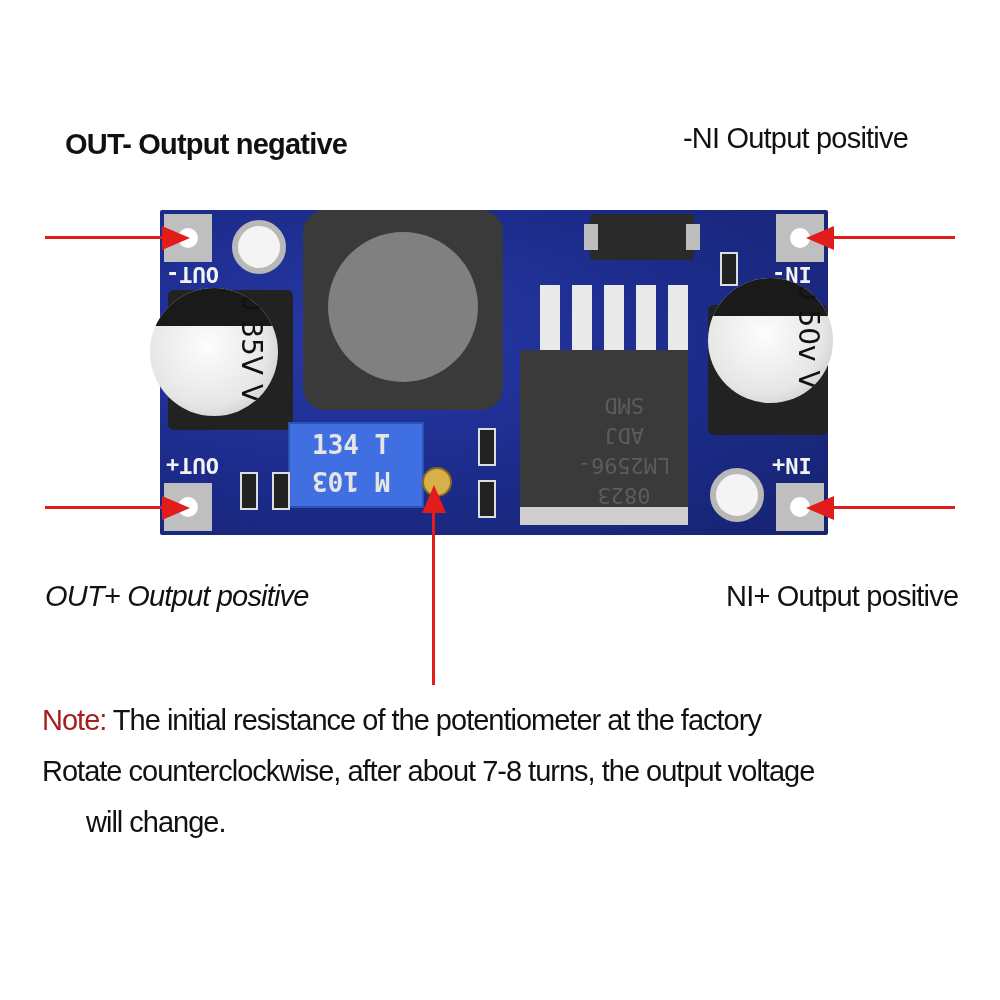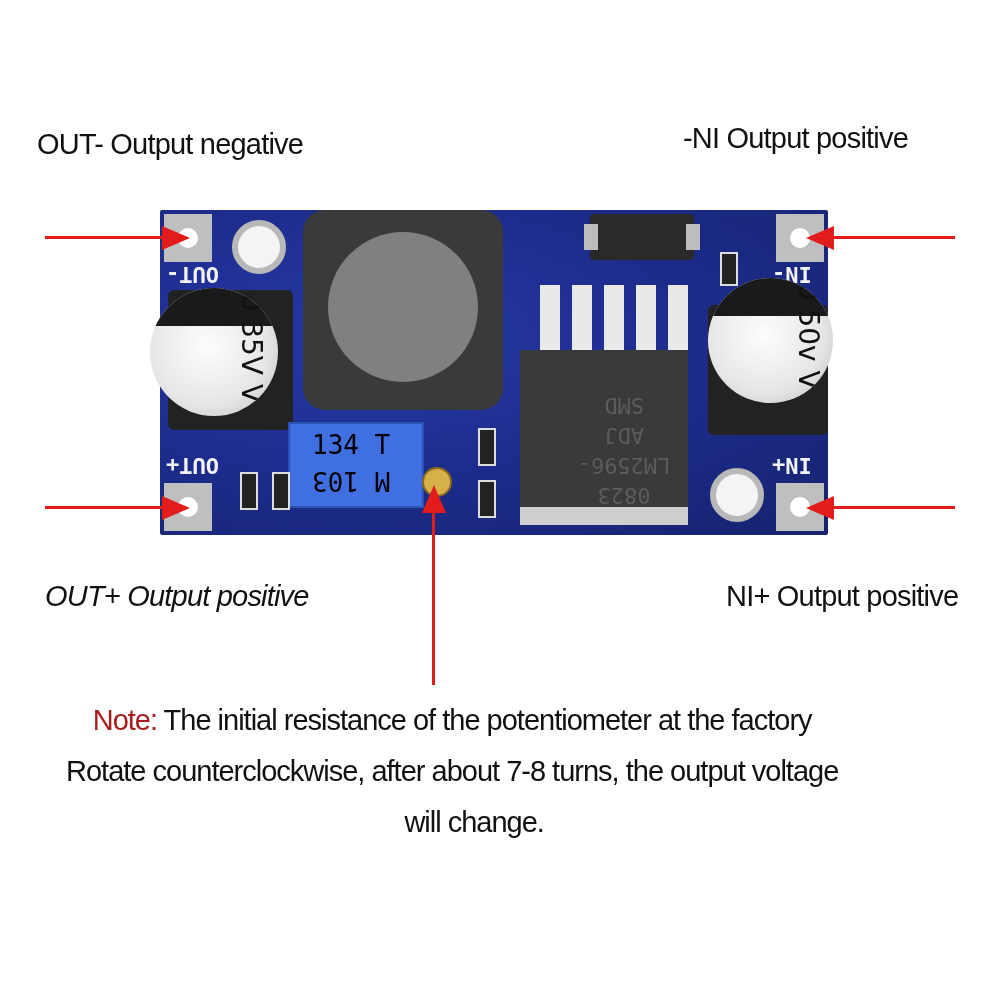--- a/index.html
+++ b/index.html
@@ -13,37 +13,37 @@
   .pad::after{content:"";position:absolute;left:14px;top:14px;width:20px;height:20px;border-radius:50%;background:#fff;}
   .hole{position:absolute;border-radius:50%;background:#f4f4f4;border:6px solid #b8b8b8;}
   .silk{position:absolute;color:#f2f2f2;font-family:"DejaVu Sans Mono",monospace;font-weight:bold;font-size:22px;transform:rotate(180deg);}
   .inductor{position:absolute;left:143px;top:0;width:200px;height:200px;background:#3a3a3a;border-radius:22px;}
   .inductor .core{position:absolute;left:25px;top:22px;width:150px;height:150px;border-radius:50%;background:#808080;}
   .cap{position:absolute;border-radius:50%;background:radial-gradient(circle at 45% 45%,#fdfdfd 0%,#e6e6e6 60%,#b8b8b8 100%);overflow:hidden;}
   .cap .stripe{position:absolute;left:0;top:0;width:100%;height:30%;background:#1a1a1a;}
   .cap .txt{position:absolute;color:#111;font-family:"DejaVu Sans",sans-serif;font-size:28px;line-height:26px;transform:rotate(90deg);white-space:pre;text-align:center;}
   .capbase{position:absolute;background:#222;border-radius:6px;}
   .pot{position:absolute;left:128px;top:212px;width:132px;height:82px;background:#3f6fe0;border:2px solid #2b52b5;}
-  .pot .t{position:absolute;font-family:"DejaVu Sans Mono",monospace;font-size:26px;color:#000000;}
+  .pot .t{position:absolute;font-family:"DejaVu Sans Mono",monospace;font-size:26px;color:#e5e5e5;font-weight:bold;}
   .screw{position:absolute;left:262px;top:257px;width:26px;height:26px;border-radius:50%;background:#d8b04a;border:2px solid #8a6a1a;}
   .ic{position:absolute;left:360px;top:140px;width:168px;height:175px;background:#3a3a3a;}
   .ic .tab{position:absolute;left:0;bottom:0;width:168px;height:18px;background:#cfcfcf;}
   .ic .mark{position:absolute;left:40px;top:40px;color:#5c5c5c;font-family:"DejaVu Sans Mono",monospace;font-size:22px;transform:rotate(180deg);text-align:center;line-height:30px;}
   .pin{position:absolute;width:20px;height:78px;background:#e9e9e9;top:75px;}
   .diode{position:absolute;left:430px;top:4px;width:104px;height:46px;background:#2a2a2a;border-radius:4px;}
   .diode::before,.diode::after{content:"";position:absolute;top:10px;width:14px;height:26px;background:#bdbdbd;}
   .diode::before{left:-6px}.diode::after{right:-6px}
   .smd{position:absolute;background:#222;border:2px solid #ddd;}
-  .note{position:absolute;left:66px;top:695px;font-size:29px;letter-spacing:-1px;line-height:51px;text-align:center;}
+  .note{position:absolute;left:42px;top:695px;font-size:29px;letter-spacing:-1px;line-height:51px;}
   .note .red{color:#a81d1d;}
 </style>
 </head>
 <body>
 
-<div class="lbl" style="left:37px;top:128px;">OUT- Output negative</div>
+<div class="lbl" style="left:65px;top:128px;font-weight:bold;">OUT- Output negative</div>
 <div class="lbl" style="left:683px;top:122px;">-NI  Output positive</div>
 <div class="lbl" style="left:45px;top:580px;font-style:italic;">OUT+ Output positive</div>
 <div class="lbl" style="left:726px;top:580px;">NI+ Output positive</div>
 
 <div class="board">
   <div class="pad" style="left:4px;top:4px;"></div>
   <div class="pad" style="left:4px;top:273px;"></div>
   <div class="pad" style="right:4px;top:4px;"></div>
   <div class="pad" style="right:4px;top:273px;"></div>
   <div class="hole" style="left:72px;top:10px;width:42px;height:42px;"></div>

